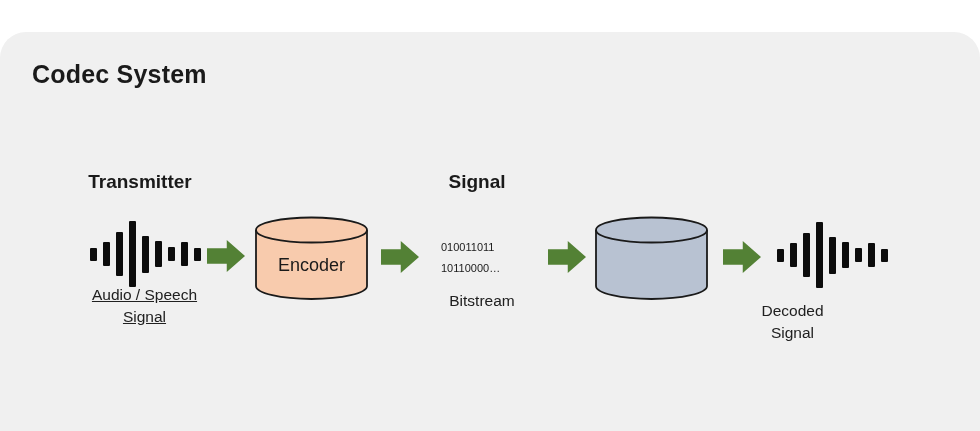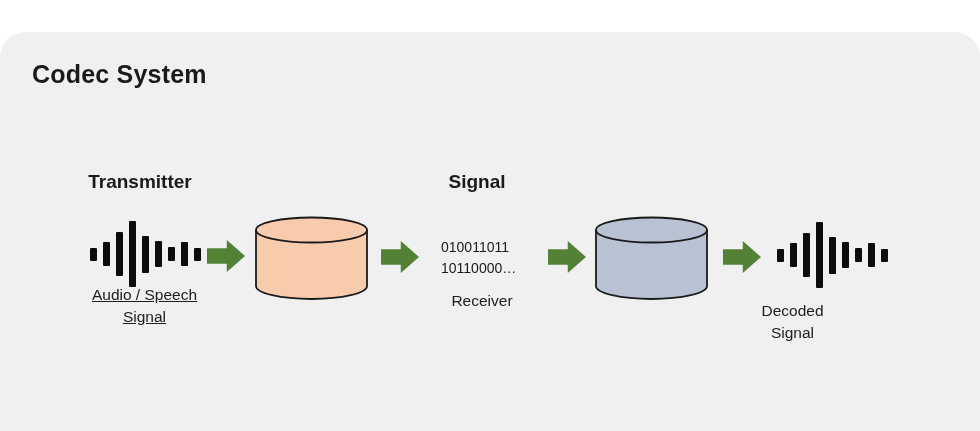--- a/index.html
+++ b/index.html
@@ -69,21 +69,21 @@
   .cylinder svg{position:absolute;left:0;top:0;}
   .cylinder .cyl-label{
     position:absolute;left:0;top:14px;right:0;bottom:0;
     display:flex;align-items:center;justify-content:center;
     font-size:18px;
   }
 
   
   .bitstream{
     position:absolute;left:441px;top:205px;width:110px;
-    font-size:14px;line-height:21px;white-space:pre-line;
+    font-size:11px;line-height:21px;white-space:pre-line;
   }
   .caption{
     position:absolute;text-align:center;
     font-size:15.5px;line-height:22px;color:#202020;
   }
   .caption-tx{left:67px;top:252px;width:155px;text-decoration:underline;}
   .caption-bitstream{left:427px;top:258px;width:110px;}
   .caption-rx{left:720px;top:268px;width:145px;}
 </style>
 </head>
@@ -108,20 +108,21 @@
       <div class="bar" style="height: 13px;"></div>
     </div>
 
   <div class="arrow arrow-1"></div>
 
   <div class="cylinder cylinder-encoder">
     <svg width="115" height="85" viewBox="0 0 115 85">
       <path d="M 2 14 L 2 70 A 55.5 13 0 0 0 113 70 L 113 14" fill="var(--encoder-fill)" stroke="var(--outline)" stroke-width="1.8"></path>
       <ellipse cx="57.5" cy="14" rx="55.5" ry="12.5" fill="var(--encoder-fill)" stroke="var(--outline)" stroke-width="1.8"></ellipse>
     </svg>
+    <div class="cyl-label">Encoder</div>
   </div>
 
   <div class="arrow arrow-2"></div>
 
   <div class="bitstream">010011011
 10110000…</div>
 
   <div class="arrow arrow-3"></div>
 
   <div class="cylinder cylinder-decoder">
@@ -140,17 +141,17 @@
       <div class="bar" style="height: 66px;"></div>
       <div class="bar" style="height: 37px;"></div>
       <div class="bar" style="height: 26px;"></div>
       <div class="bar" style="height: 14px;"></div>
       <div class="bar" style="height: 24px;"></div>
       <div class="bar" style="height: 13px;"></div>
     </div>
 
   <div class="caption caption-tx" style="white-space:pre-line;">Audio / Speech
 Signal</div>
-  <div class="caption caption-bitstream">Receiver</div>
+  <div class="caption caption-bitstream">Bitstream</div>
   <div class="caption caption-rx" style="white-space:pre-line;">Decoded
 Signal</div>
 
 </div>
 
 </body></html>

